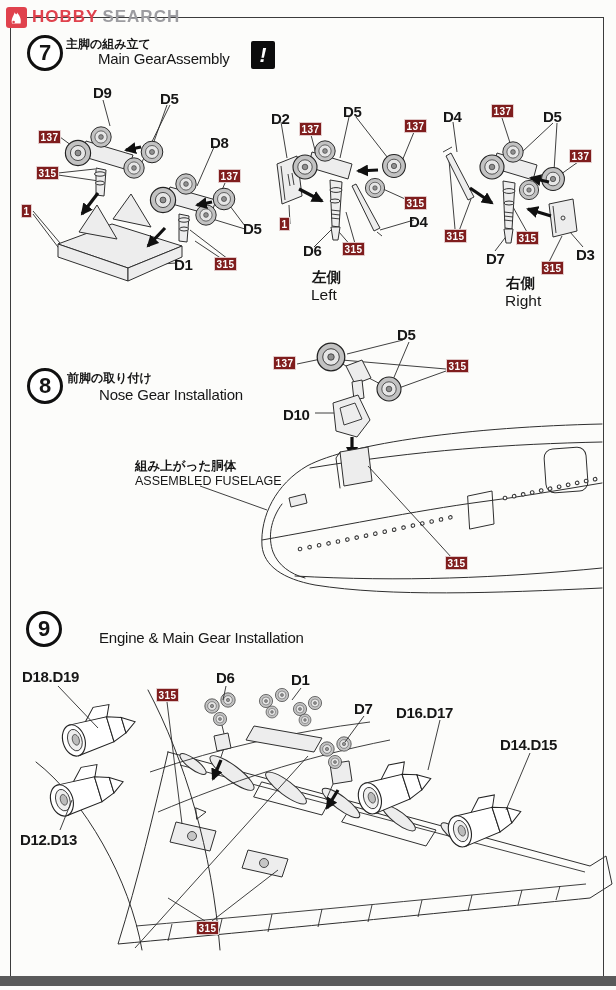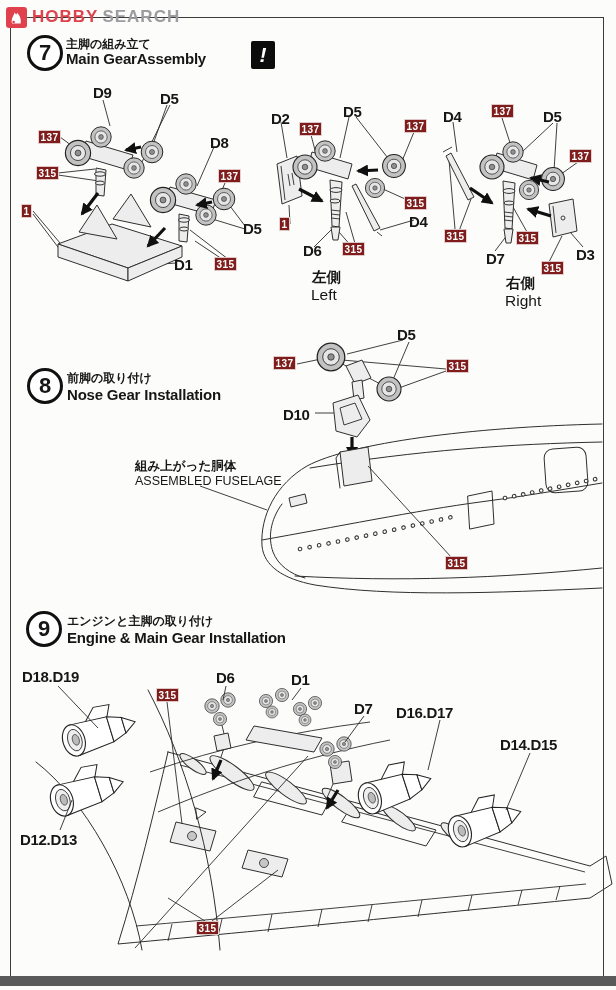--- a/index.html
+++ b/index.html
@@ -18,21 +18,21 @@
   .logo svg { display:block; }
   .logo-text { font-size:17px; font-weight:800; letter-spacing:1px; margin-left:5px; white-space:nowrap; }
   .logo-hobby  { color:var(--red,#e0424d); }
   .logo-search { color:var(--logoGray,#9c9ca0); margin-left:4px; }
 
   .step-circle {
     position:absolute; width:30px; height:30px; border:3px solid #101010; border-radius:50%;
     background:#fff; font-weight:900; font-size:22px; line-height:29px; text-align:center; z-index:2;
   }
   .step-jp { position:absolute; font-size:12px; font-weight:600; z-index:2; white-space:nowrap; }
-  .step-en { position:absolute; font-size:15px; font-weight:700; letter-spacing:-0.2px; z-index:2; white-space:nowrap; }
+  .step-en { position:absolute; font-size:15px; font-weight:400; letter-spacing:-0.2px; z-index:2; white-space:nowrap;margin-left:32px; }
 
   .note-icon {
     position:absolute; left:251px; top:41px; width:24px; height:28px; background:#0c0c0c; color:#fff;
     font-weight:900; font-style:italic; font-size:21px; text-align:center; line-height:27px;
     border-radius:2px; z-index:2;
   }
   .note-jp { position:absolute; left:281px; top:42px; font-size:12.5px; font-weight:600; z-index:2; white-space:nowrap; }
   .note-en { position:absolute; left:281px; top:58px; font-size:13px; font-weight:500; letter-spacing:0.2px; z-index:2; white-space:nowrap; }
 
   .caption-jp { position:absolute; left:135px; top:458px; font-size:12.5px; font-weight:600; z-index:2; white-space:nowrap; }
@@ -76,21 +76,20 @@
   <div class="step-jp" style="left:66px; top:36px;">主脚の組み立て</div>
   <div class="step-en" style="left:66px; top:50px;">Main GearAssembly</div>
 
   <div class="note-icon">!</div>
 
   <div class="step-circle" style="left:27px; top:368px;">8</div>
   <div class="step-jp" style="left:67px; top:370px;">前脚の取り付け</div>
   <div class="step-en" style="left:67px; top:386px;">Nose Gear Installation</div>
 
   <div class="step-circle" style="left:26px; top:611px;">9</div>
-  <div class="step-jp" style="left:67px; top:613px;">エンジンと主脚の取り付け</div>
   <div class="step-en" style="left:67px; top:629px;">Engine &amp; Main Gear Installation</div>
 
   <div class="caption-jp">組み上がった胴体</div>
   <div class="caption-en">ASSEMBLED FUSELAGE</div>
 
   <svg class="art" width="616" height="990" viewBox="0 0 616 990">
     <defs>
       <g id="wh">
         <circle r="12" fill="#c2c2c2" stroke="#222" stroke-width="1.1"></circle>
         <circle r="7.2" fill="#e6e6e6" stroke="#333" stroke-width="0.8"></circle>

